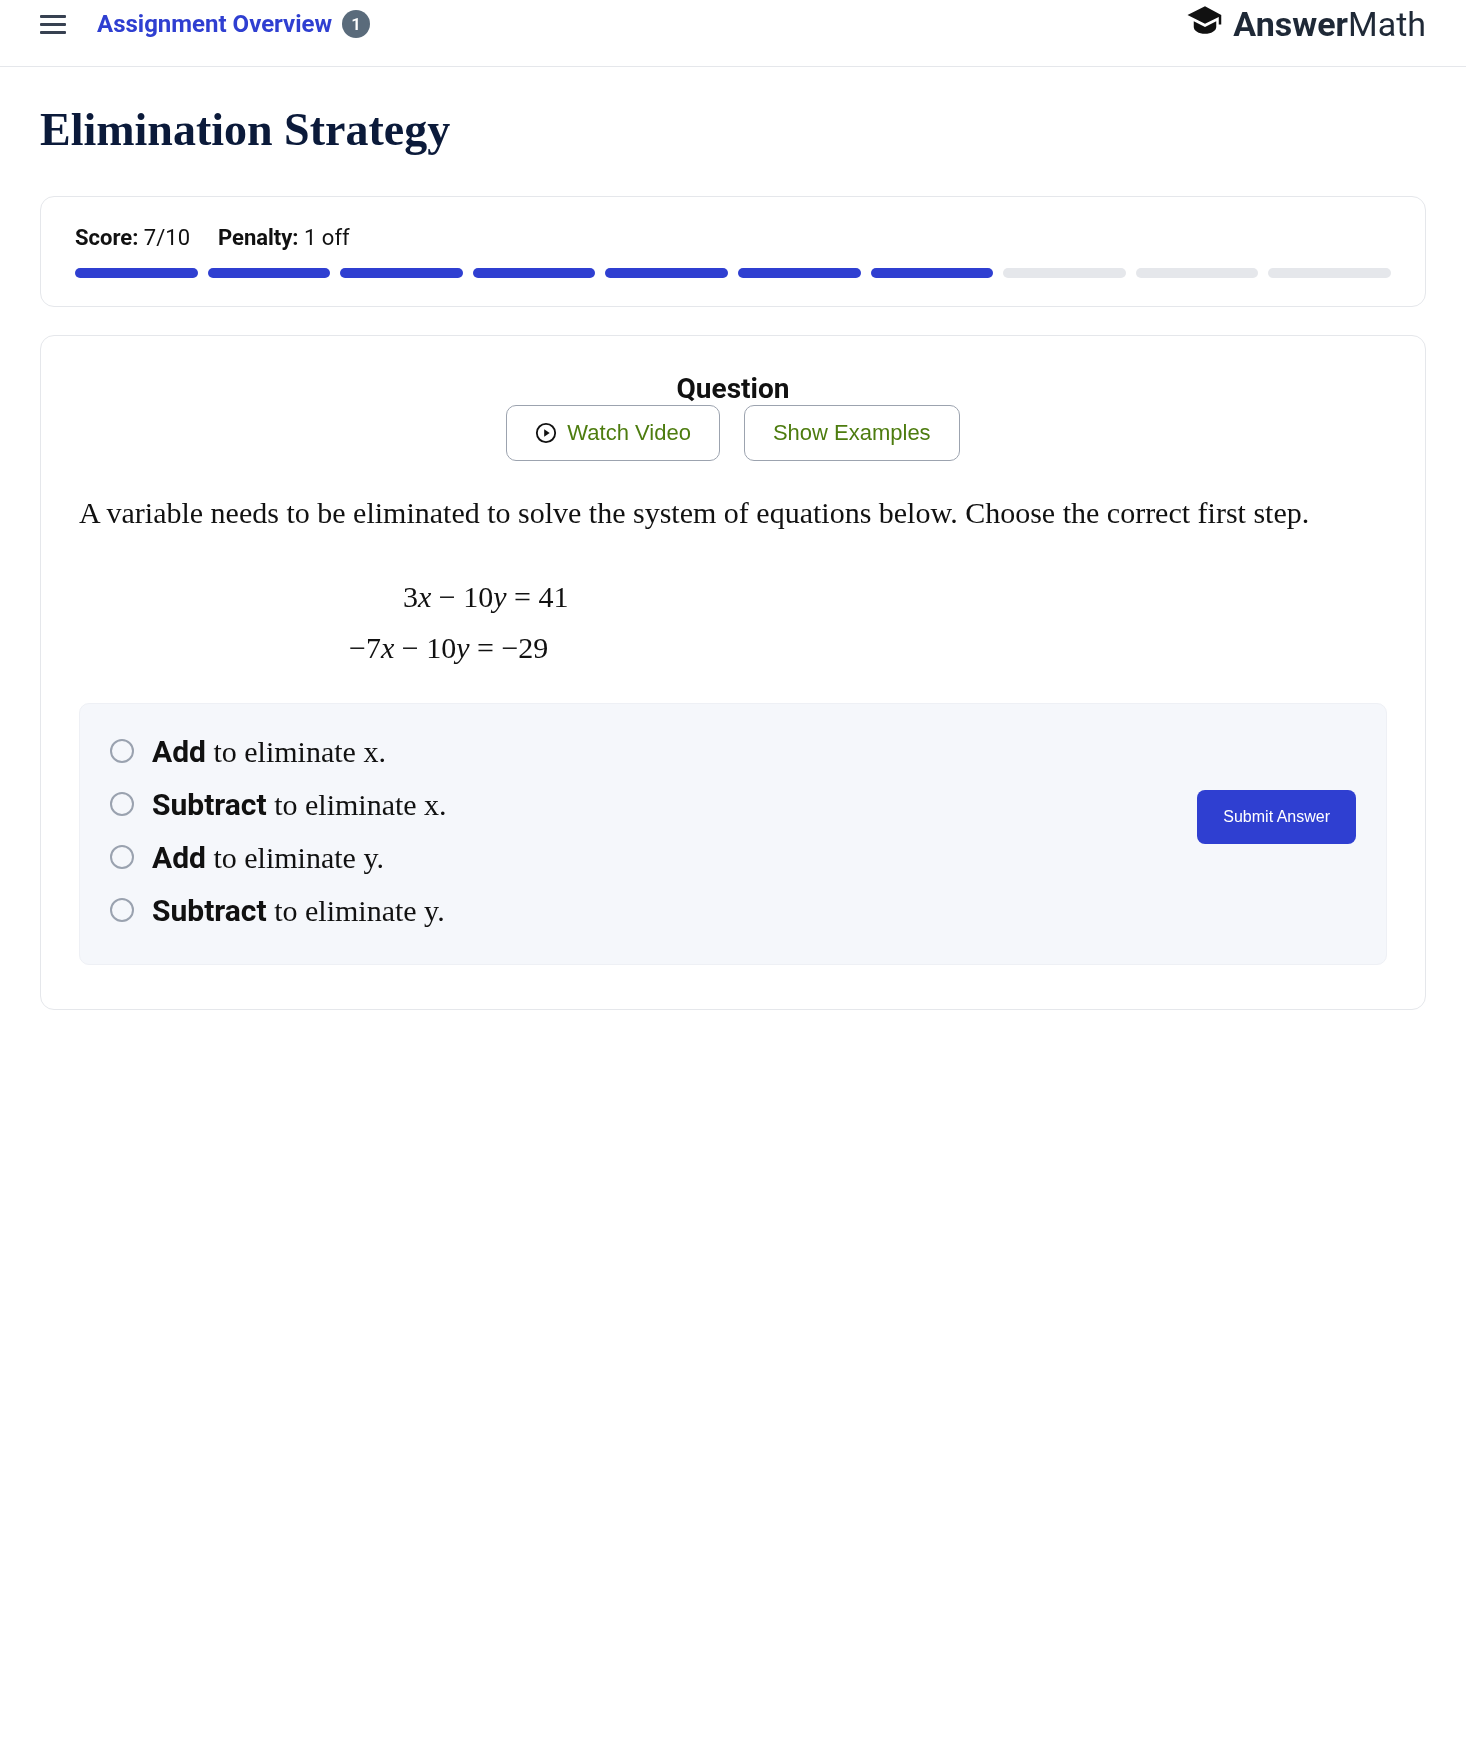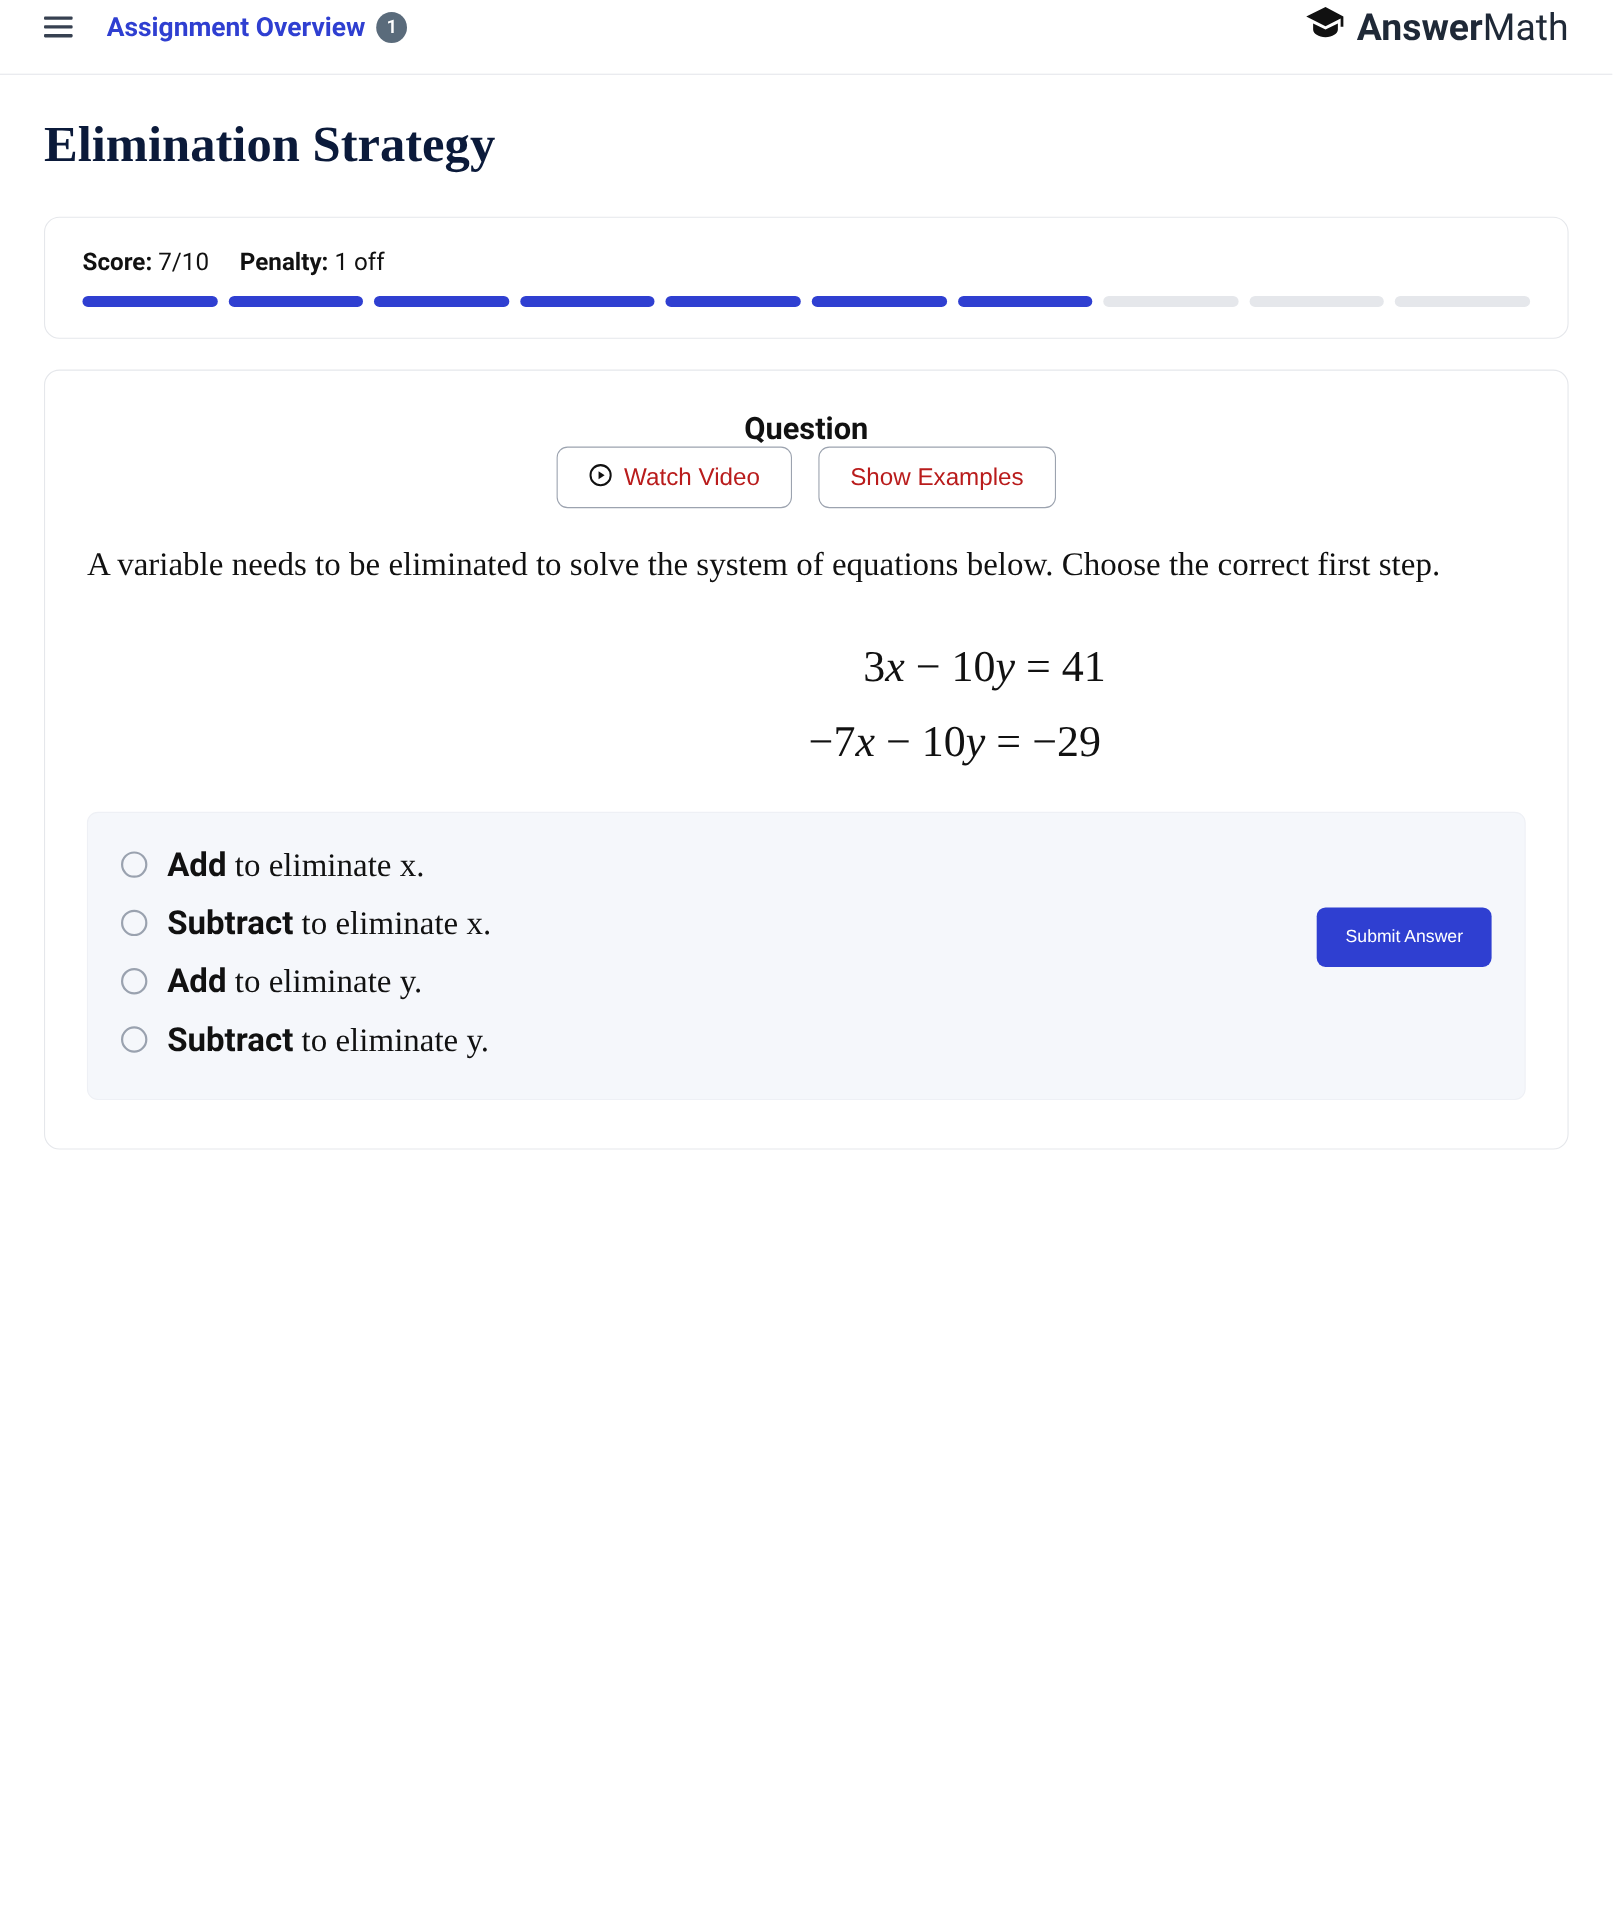--- a/index.html
+++ b/index.html
@@ -41,32 +41,32 @@
   .score-row { display:flex; gap:28px; align-items:baseline; font-size:22px; margin-bottom:18px; }
   .score-row .label { font-weight:700; }
   .progress { display:flex; gap:10px; }
   .seg { height:10px; flex:1; border-radius:6px; background:#e5e7eb; }
   .seg.fill { background:#2f3fd1; }
   .qcard { padding:36px 38px 44px 38px; }
   .qhead { display:flex; align-items:center; justify-content:space-between; margin-bottom:30px;flex-direction:column; }
   .qtitle { font-weight:700; font-size:28px; }
   .qbtns { display:flex; gap:24px; }
   .btn-outline {
-    border:1.5px solid #9ca3af; background:#fff; color:#b91c1c;
+    border:1.5px solid #9ca3af; background:#fff; color:#4d7c0f;
     border-radius:10px; padding:14px 28px; font-size:22px;
-    display:flex; align-items:flex-start; gap:10px; cursor:pointer;
+    display:flex; align-items:center; gap:10px; cursor:pointer;
   }
   .btn-outline .play { width:22px; height:22px; }
   .prompt {
     font-family: Georgia, "Times New Roman", serif;
     font-size:30px; line-height:1.45; margin-bottom:36px;
   }
   .equations {
     font-family: Georgia, "Times New Roman", serif;
-    font-size:40px; text-align:center; padding-left:270px; line-height:1.7;
+    font-size:30px; text-align:left; padding-left:270px; line-height:1.7;
     margin-bottom:30px;
   }
   .equations .row { white-space:nowrap; }
   .equations .var { font-style:italic; }
   .equations .pad1 { display:inline-block; width:54px; }
   .answer-block {
     background:#f5f7fb; border:1px solid #eef0f5; border-radius:10px;
     padding:30px 30px 36px 30px;
     display:flex; gap:40px; justify-content:space-between; align-items:flex-start;
   }

